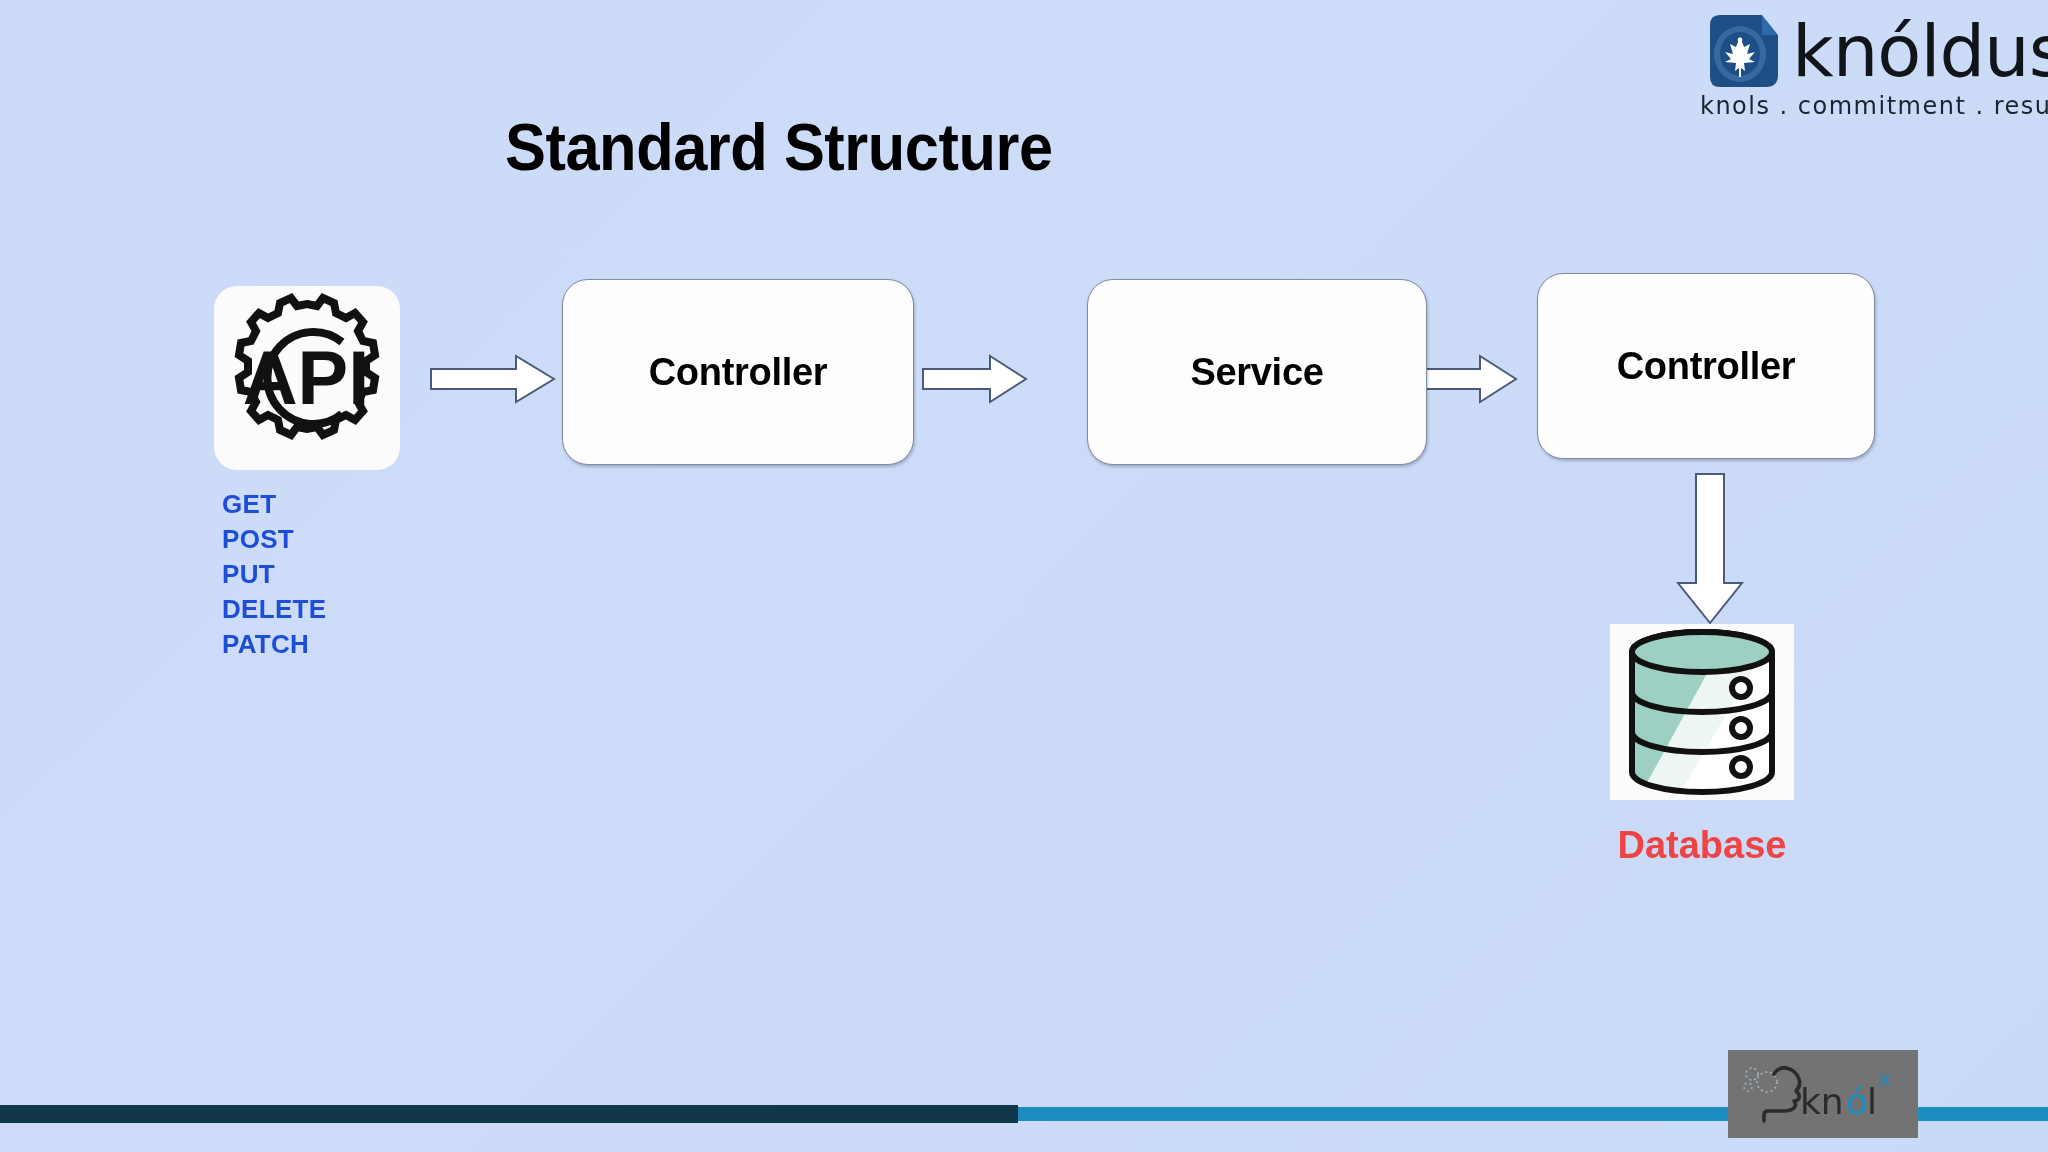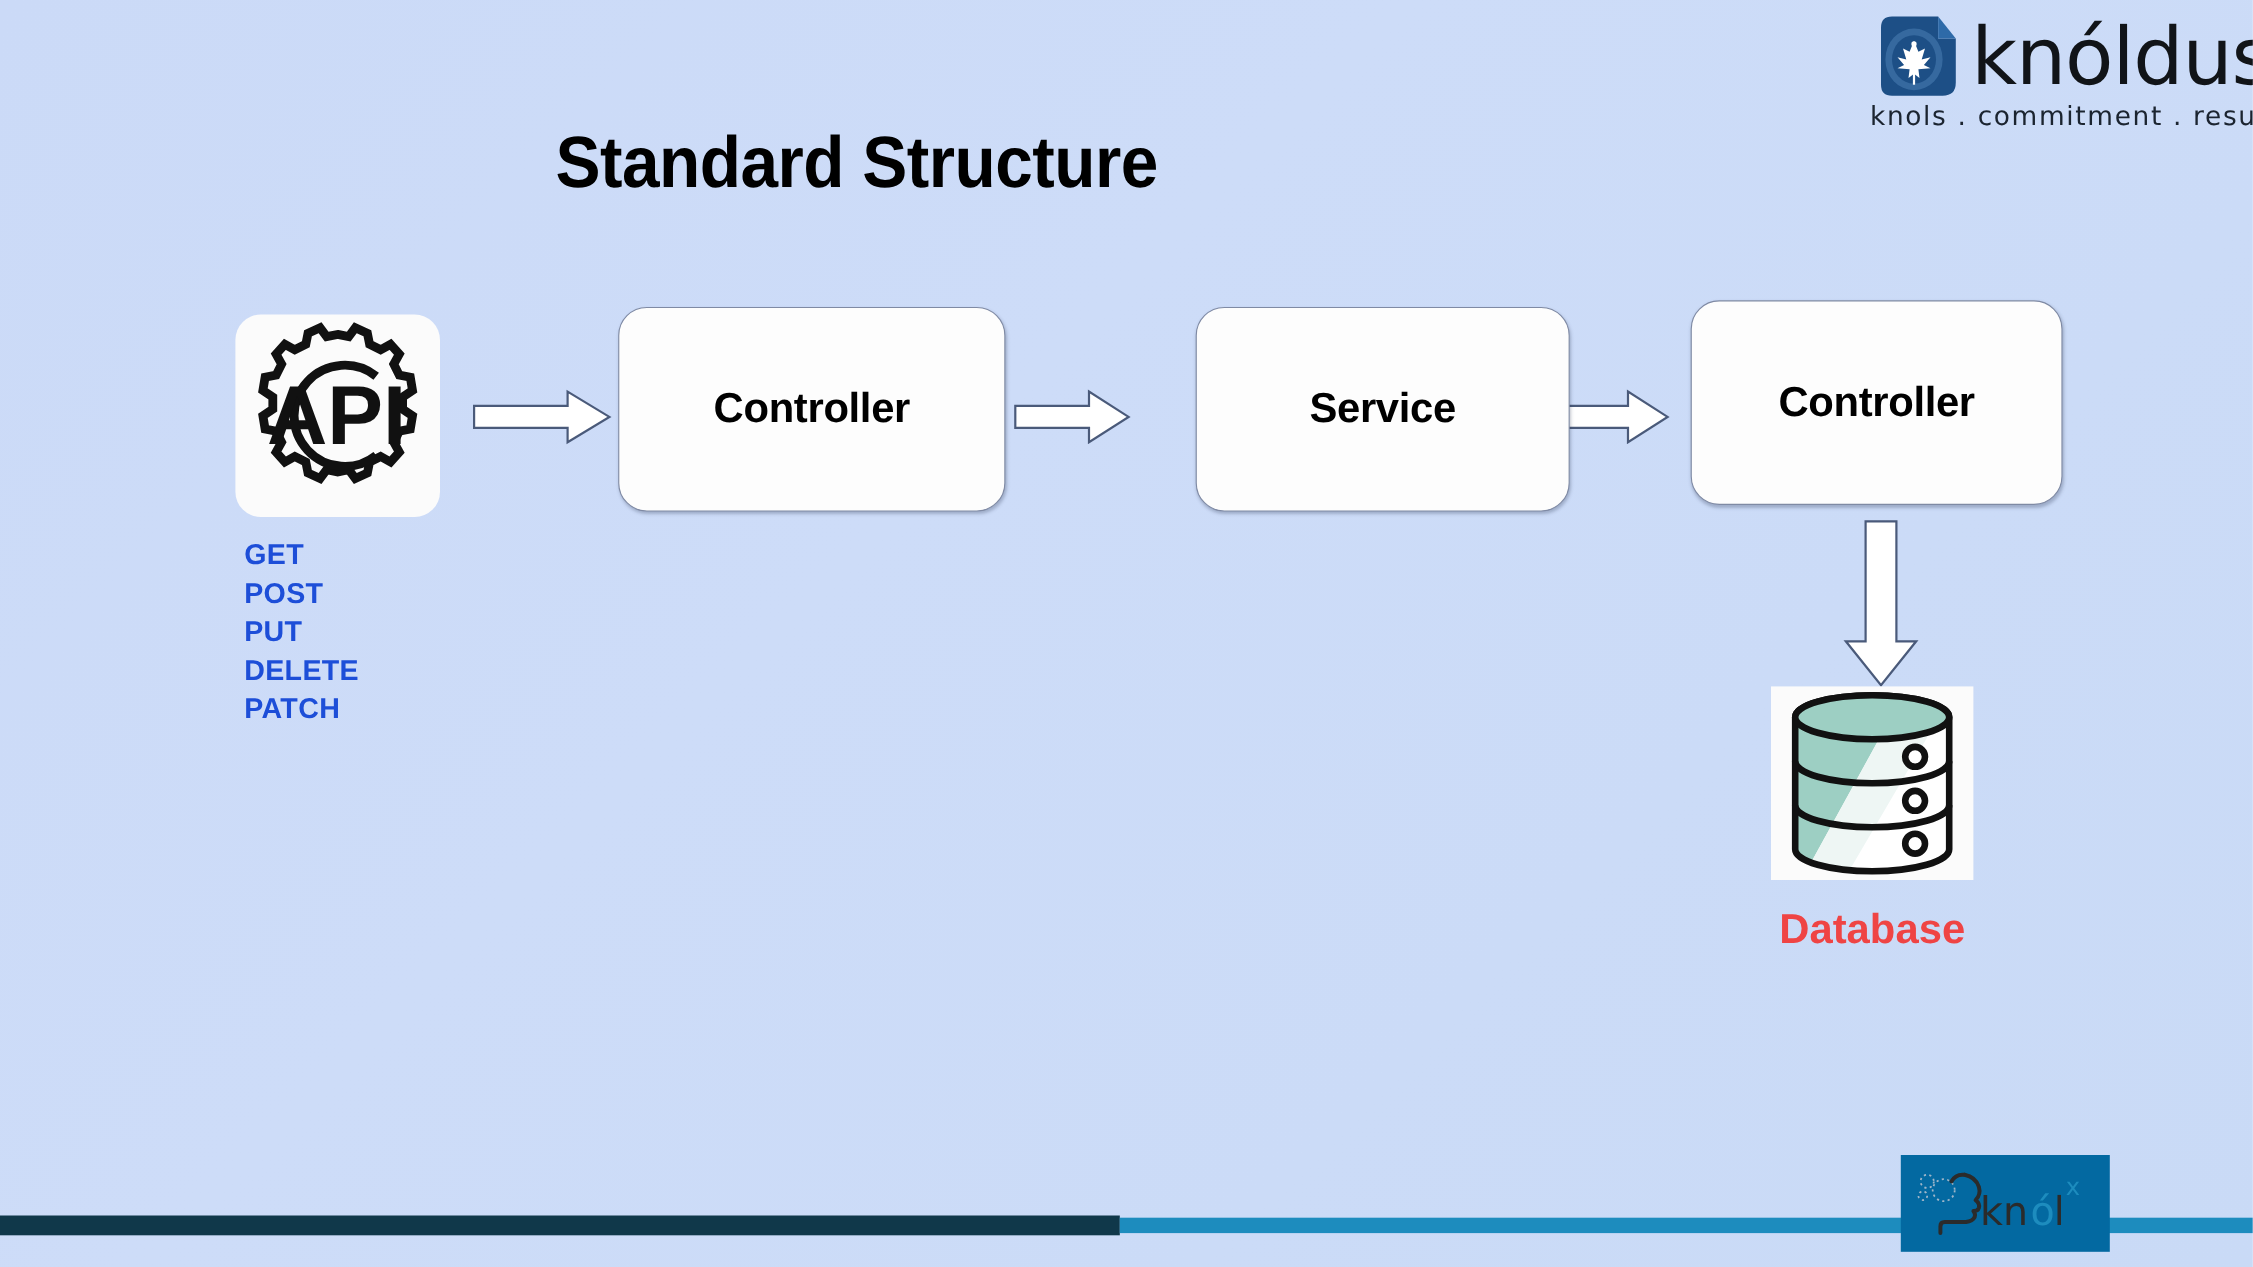--- a/index.html
+++ b/index.html
@@ -185,21 +185,21 @@
     background: #1d8cbe;
   }
 
   
   .knolx-tile {
     position: absolute;
     left: 1728px;
     top: 1050px;
     width: 190px;
     height: 88px;
-    background: #0369a1;
+    background: #737373;
     display: flex;
     align-items: center;
     justify-content: center;
   }
   .knolx-tile svg { display: block; width: 178px; height: 76px; }
 </style>
 </head>
 <body>
 
 <div class="slide">

